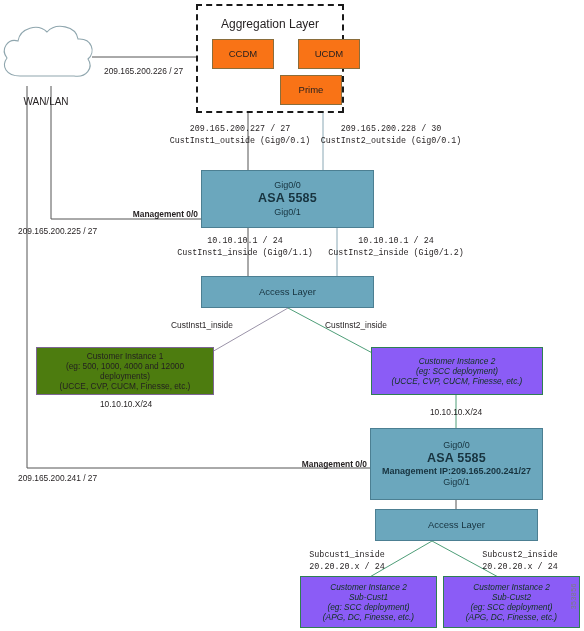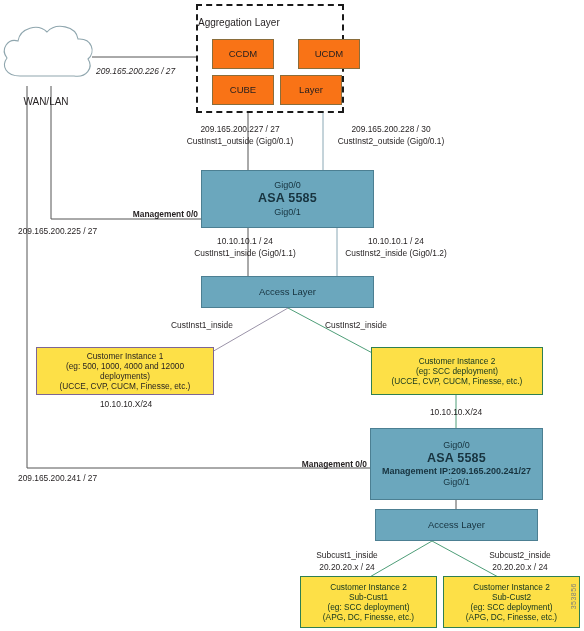--- a/index.html
+++ b/index.html
@@ -8,36 +8,36 @@
     font-family:"Liberation Sans","DejaVu Sans",sans-serif;
     color:#231f20;position:relative;overflow:hidden;
   }
   #canvas{position:absolute;inset:0;width:584px;height:631px;}
   svg.lines{position:absolute;left:0;top:0;width:584px;height:631px;}
 
   .box{position:absolute;box-sizing:border-box;display:flex;flex-direction:column;
        align-items:center;justify-content:center;text-align:center;line-height:1.22;}
 
   .agg-outer{border:2px dashed #1a1a1a;background:#ffffff;}
-  .agg-title{position:absolute;width:100%;text-align:left;font-size:10px;color:#231f20;}
+  .agg-title{position:absolute;width:100%;text-align:center;font-size:12px;color:#231f20;}
   .agg-cell{position:absolute;background:#f97316;border:1px solid #8a6d3b;
             display:flex;align-items:center;justify-content:center;font-size:9.5px;color:#231f20;}
 
   .asa{background:#6ba7bd;border:1px solid #4c7f92;color:#17333f;font-size:9px;}
   .asa .big{font-size:12.5px;font-weight:bold;letter-spacing:.2px;}
   .asa .mgmt{font-size:9px;font-weight:bold;}
 
   .access{background:#6ba7bd;border:1px solid #4c7f92;font-size:9.5px;color:#17333f;}
-  .purple{background:#fde047;border:1px solid #7d6694;font-size:8.3px;color:#231f20;}
-  .green{background:#fde047;border:1px solid #2f7f52;font-size:8.3px;color:#10331f;}
+  .purple{background:#4d7c0f;border:1px solid #7d6694;font-size:8.3px;color:#231f20;}
+  .green{background:#8b5cf6;border:1px solid #2f7f52;font-size:8.3px;color:#10331f;font-style:italic;}
 
   .lbl{position:absolute;font-size:8.4px;color:#231f20;white-space:nowrap;}
   .lbl.c{text-align:center;transform:translateX(-50%);}
   .lbl.r{text-align:right;font-weight:bold;}
-  .lbl2{line-height:1.32;}
+  .lbl2{line-height:1.32;font-family:Liberation Mono, monospace;}
 
   .cloudtext{position:absolute;font-size:10px;color:#231f20;white-space:nowrap;
              transform:translate(-50%,-50%);}
   .watermark{position:absolute;font-size:7px;color:#7d7d7d;letter-spacing:.5px;
              writing-mode:vertical-rl;transform:rotate(180deg);}
 </style>
 </head>
 <body>
 
 <div id="canvas">
@@ -72,25 +72,24 @@
   <svg style="position:absolute;left:0px;top:18px;width:96px;height:70px;" viewBox="0 0 96 70">
     <path d="M20,58 C6,58 1,48 7,40 C0,31 8,20 18,23 C20,10 38,5 47,14
              C56,4 76,8 78,21 C92,20 96,34 88,41 C94,50 86,60 74,58 Z" fill="#ffffff" stroke="#8fa6ae" stroke-width="1.1"></path>
   </svg>
   <div class="cloudtext" style="left:46px;top:57px;margin-top:44px;">WAN/LAN</div>
 
   <div class="box agg-outer" style="left:196px;top:4px;width:148px;height:109px;">
     <div class="agg-title" style="top:11px;">Aggregation Layer</div>
     <div class="agg-cell" style="left:14px;top:33px;width:60px;height:28px;">CCDM</div>
     <div class="agg-cell" style="left:100px;top:33px;width:60px;height:28px;">UCDM</div>
-    <div class="agg-cell" style="left:14px;top:69px;width:60px;height:28px;">CUBE</div>
-    <div class="agg-cell" style="left:82px;top:69px;width:60px;height:28px;">Layer</div>
+    <div class="agg-cell" style="left:82px;top:69px;width:60px;height:28px;">Prime</div>
   </div>
 
-  <div class="lbl" style="left:96px;top:66px;font-style:italic;">209.165.200.226 / 27</div>
+  <div class="lbl" style="left:104px;top:66px;">209.165.200.226 / 27</div>
 
   <div class="lbl c lbl2" style="left:240px;top:124px;">209.165.200.227 / 27</div>
   <div class="lbl c lbl2" style="left:240px;top:136px;">CustInst1_outside (Gig0/0.1)</div>
   <div class="lbl c lbl2" style="left:391px;top:124px;">209.165.200.228 / 30</div>
   <div class="lbl c lbl2" style="left:391px;top:136px;">CustInst2_outside (Gig0/0.1)</div>
 
   <div class="box asa" style="left:201px;top:170px;width:173px;height:58px;">
     <div>Gig0/0</div>
     <div class="big">ASA 5585</div>
     <div>Gig0/1</div>

